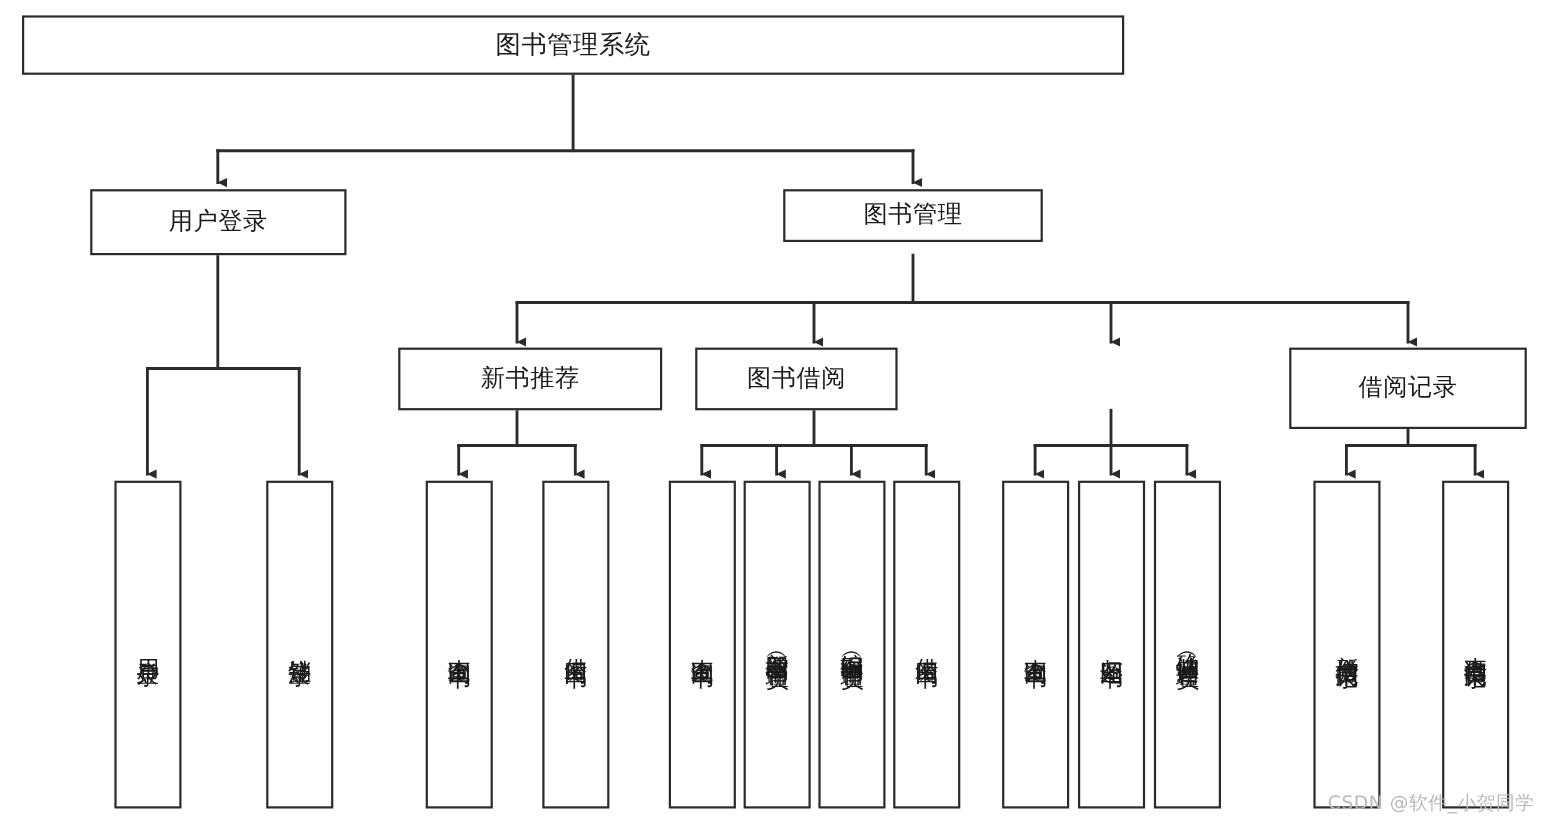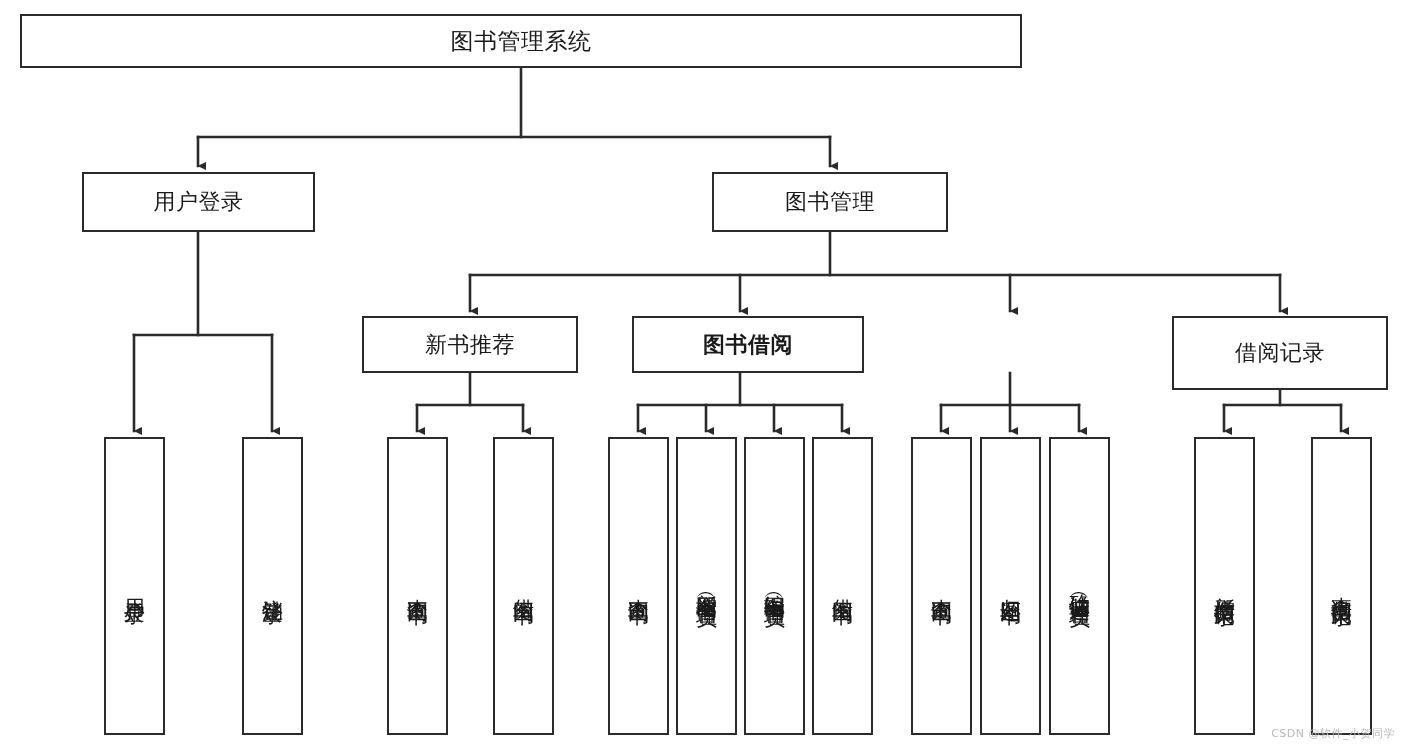--- a/index.html
+++ b/index.html
@@ -62,21 +62,21 @@
     font-size: 21px;
     line-height: 1.05;
     letter-spacing: 2px;
     white-space: nowrap;
     max-height: 100%;
   }
   .watermark {
     position: absolute;
     right: 10px;
     bottom: 6px;
-    font-size: 11px;
+    font-size: 17px;
     color: #b9b9b9;
     z-index: 5;
     white-space: nowrap;
     letter-spacing: 0.5px;
   }
 </style>
 </head>
 <body>
 
 <div id="diagram-root">
@@ -132,29 +132,29 @@
   </svg>
 
   <div class="node horizontal root" style="left:20px; top:14px; width:1002px; height:54px;">
     <span class="node-label">图书管理系统</span>
   </div>
 
   <div class="node horizontal" style="left:82px; top:172px; width:233px; height:60px;">
     <span class="node-label">用户登录</span>
   </div>
 
-  <div class="node horizontal" style="left:712px; top:172px; width:236px; height:60px;">
+  <div class="node horizontal" style="left:712px; top:172px; width:236px; height:48px;">
     <span class="node-label">图书管理</span>
   </div>
 
-  <div class="node horizontal" style="left:362px; top:316px; width:216px; height:57px;">
+  <div class="node horizontal" style="left:362px; top:316px; width:240px; height:57px;">
     <span class="node-label">新书推荐</span>
   </div>
 
-  <div class="node horizontal" style="left:632px; top:316px; width:232px; height:57px;font-weight:bold;">
+  <div class="node horizontal" style="left:632px; top:316px; width:184px; height:57px;">
     <span class="node-label">图书借阅</span>
   </div>
 
 
   <div class="node horizontal" style="left:1172px; top:316px; width:216px; height:74px;">
     <span class="node-label">借阅记录</span>
   </div>
 
   <div class="node vertical" style="left:104px; top:437px; width:61px; height:298px;">
     <span class="node-label">用户登录</span>

